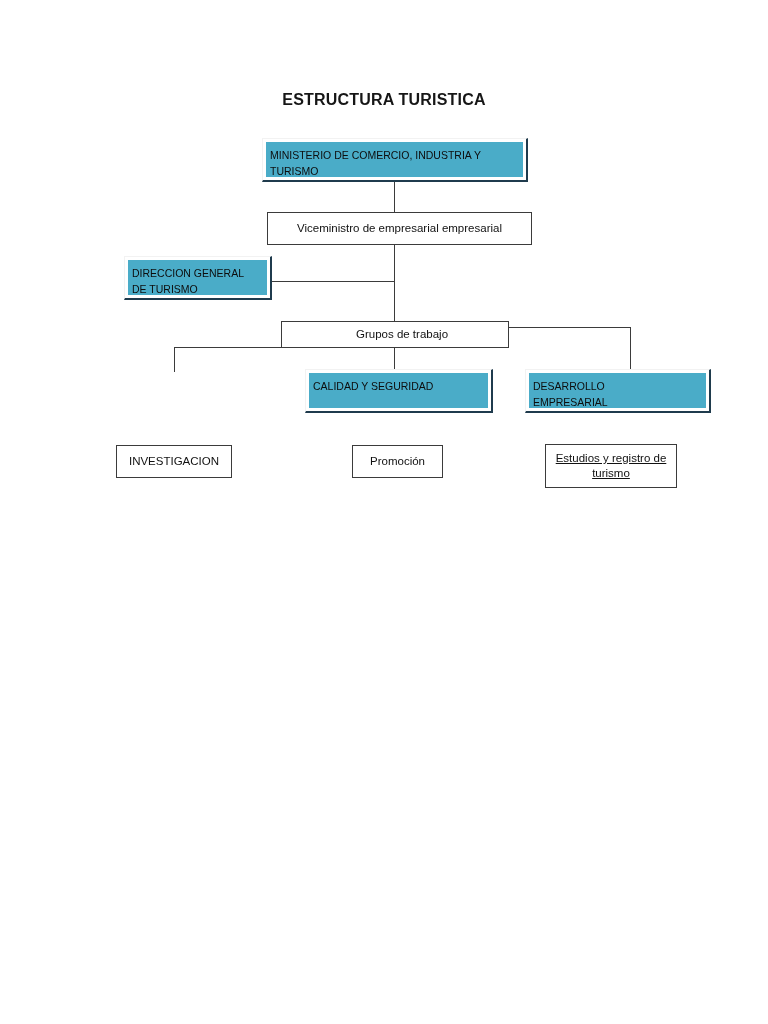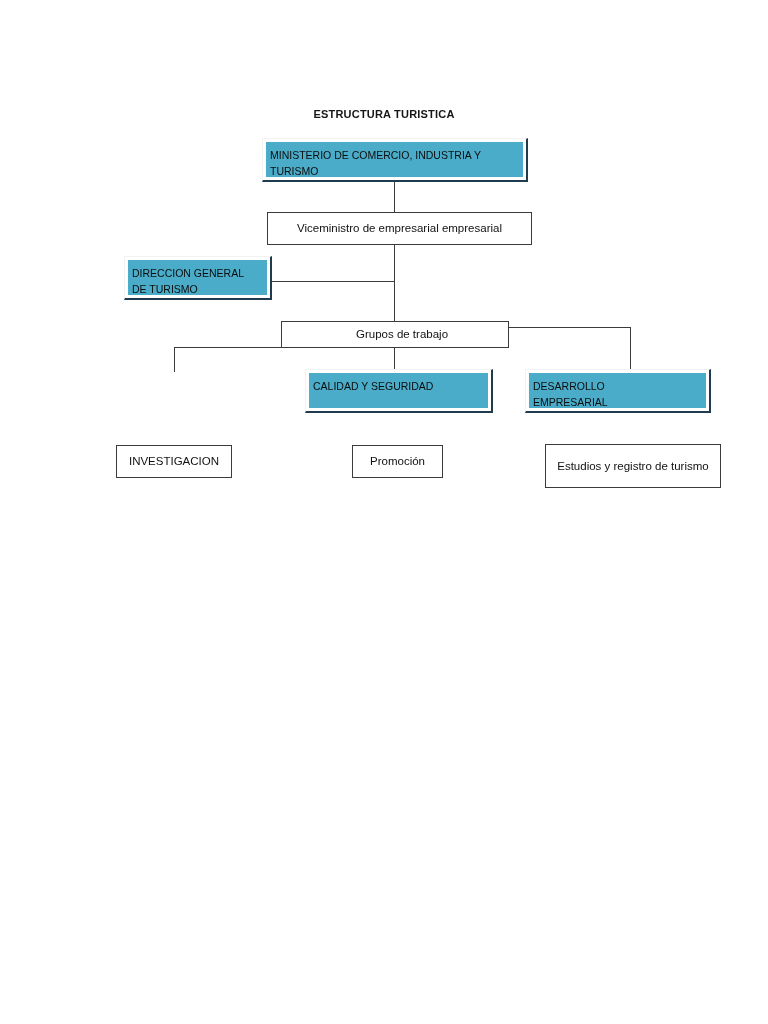--- a/index.html
+++ b/index.html
@@ -19,24 +19,24 @@
   .page {
     position: absolute;
     inset: 0;
     background: #ffffff;
   }
 
   
   .chart-title {
     position: absolute;
     left: 0;
-    top: 108px;
+    top: 91px;
     width: 768px;
     text-align: center;
-    font-size: 11px;
+    font-size: 16px;
     font-weight: bold;
     letter-spacing: 0.2px;
     color: #161616;
     white-space: nowrap;
   }
 
   
   .node {
     position: absolute;
     box-sizing: border-box;
@@ -153,17 +153,17 @@
   </div>
 
   <div class="node node-plain" style="left:116px; top:445px; width:116px; height:33px;justify-content:center;">
     <span>INVESTIGACION</span>
   </div>
 
   <div class="node node-plain" style="left:352px; top:445px; width:91px; height:33px;">
     <span>Promoción</span>
   </div>
 
-  <div class="node node-plain" style="left:545px; top:444px; width:176px; height:44px;">
+  <div class="node node-plain" style="left:545px; top:444px; width:132px; height:44px;text-decoration:underline;">
     <span>Estudios y registro de turismo</span>
   </div>
 
 </div>
 
 </body></html>

